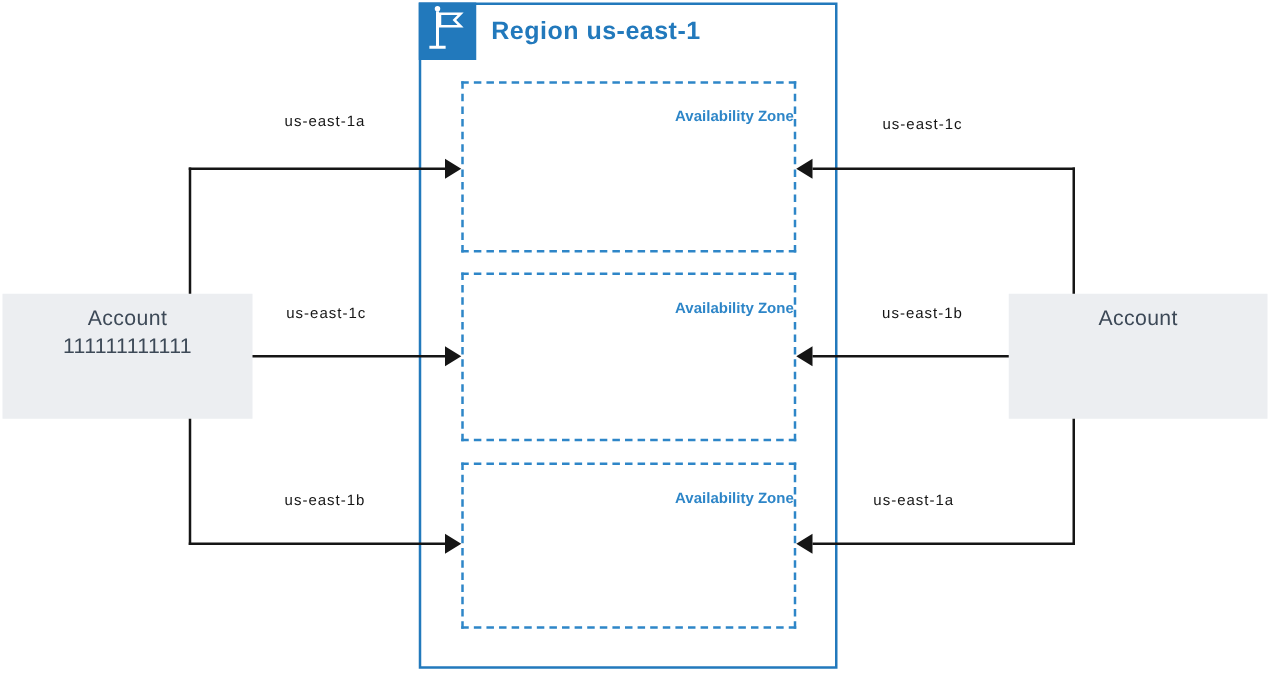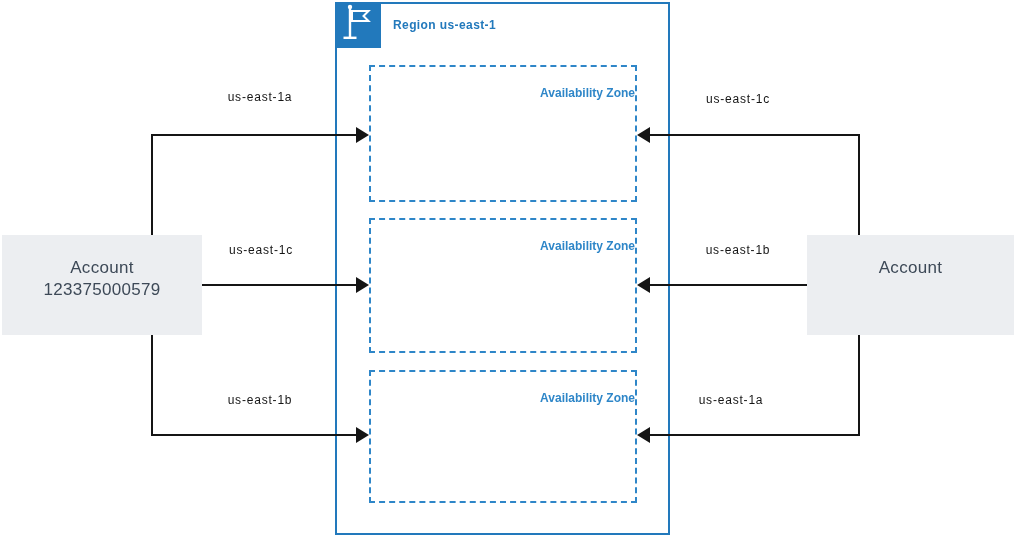--- a/index.html
+++ b/index.html
@@ -17,35 +17,35 @@
   .region-box{
     position:absolute;left:335px;top:2px;width:335px;height:533px;
     box-sizing:border-box;border:2px solid var(--region-accent);background:#fff;
   }
   .flag-tile{
     position:absolute;left:335px;top:2px;width:46px;height:46px;
     background:var(--region-accent);display:flex;align-items:center;justify-content:center;
   }
   .region-title{
     position:absolute;left:393px;top:2px;height:46px;display:flex;align-items:center;
-    color:var(--region-accent);font-weight:bold;font-size:12px;letter-spacing:.4px;white-space:nowrap;
+    color:var(--region-accent);font-weight:bold;font-size:20px;letter-spacing:.4px;white-space:nowrap;
   }
   .az-box{
     position:absolute;left:369px;width:268px;box-sizing:border-box;
     border:2px dashed var(--az-accent);background:#fff;
     text-align:right;color:var(--az-accent);font-weight:bold;font-size:12px;
     line-height:21px;padding-top:16px;
   }
   .az-1{top:65px;height:137px;}
   .az-2{top:218px;height:135px;}
   .az-3{top:370px;height:133px;}
   .account-box{
     position:absolute;top:235px;height:100px;background:var(--account-fill);
     color:var(--account-text);text-align:center;font-size:17px;line-height:22px;
-    padding-top:22px;box-sizing:border-box;letter-spacing:.3px;
+    padding-top:9px;box-sizing:border-box;letter-spacing:.3px;
   }
   .account-left{left:2px;width:200px;}
   .account-right{left:807px;width:207px;}
   .line{position:absolute;background:var(--arrow);}
   .ah{position:absolute;width:0;height:0;border-top:8px solid transparent;border-bottom:8px solid transparent;}
   .ah-right{border-left:13px solid var(--arrow);}
   .ah-left{border-right:13px solid var(--arrow);}
   .az-label{
     position:absolute;transform:translate(-50%,-50%);
     color:var(--arrow);font-size:12px;letter-spacing:.8px;white-space:nowrap;
@@ -74,21 +74,21 @@
   </div>
   <div class="az-box az-2">
     <div>Availability Zone</div>
   </div>
   <div class="az-box az-3">
     <div>Availability Zone</div>
   </div>
 
   <div class="account-box account-left">
     <div>Account</div>
-    <div>123375000579</div>
+    <div>111111111111</div>
   </div>
   <div class="account-box account-right">
     <div>Account</div>
   </div>
 
   <div class="line" style="left:151px;top:134px;width:2px;height:101px;"></div>
   <div class="line" style="left:151px;top:134px;width:206px;height:2px;"></div>
   <div class="ah ah-right" style="left:356px;top:127px;"></div>
 
   <div class="line" style="left:202px;top:284px;width:155px;height:2px;"></div>

